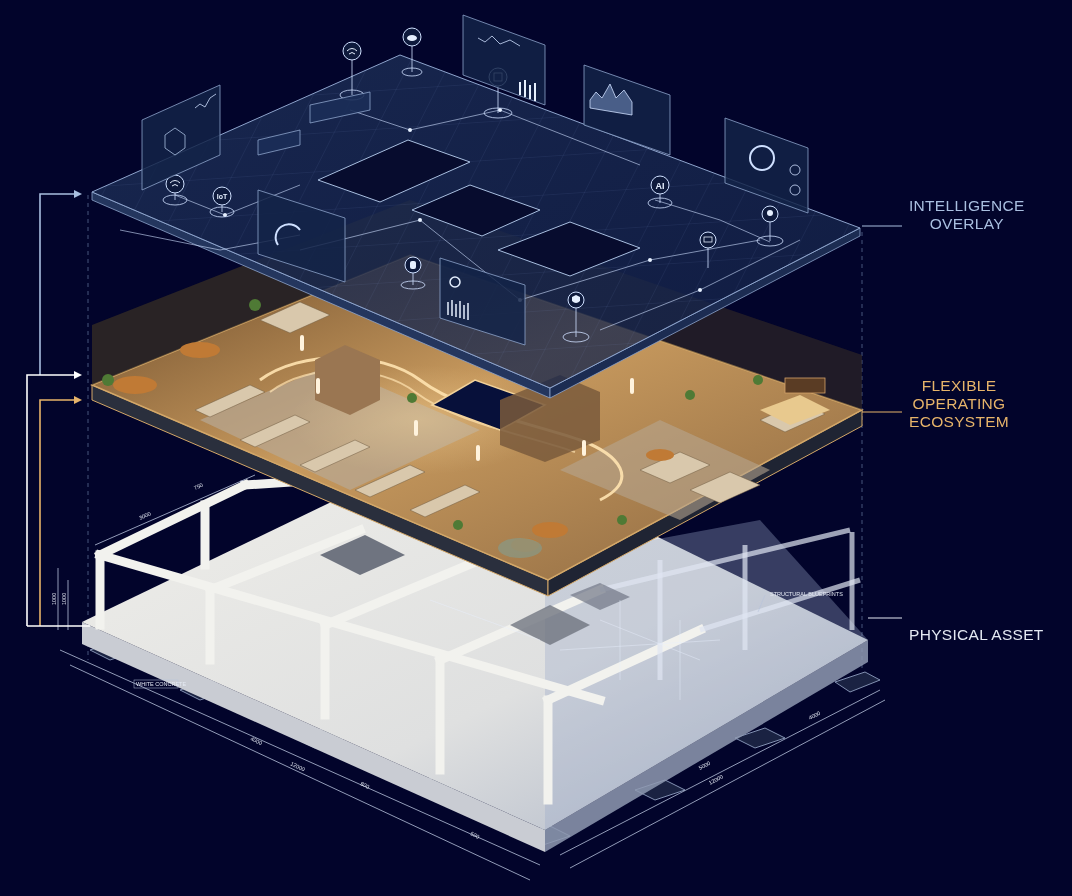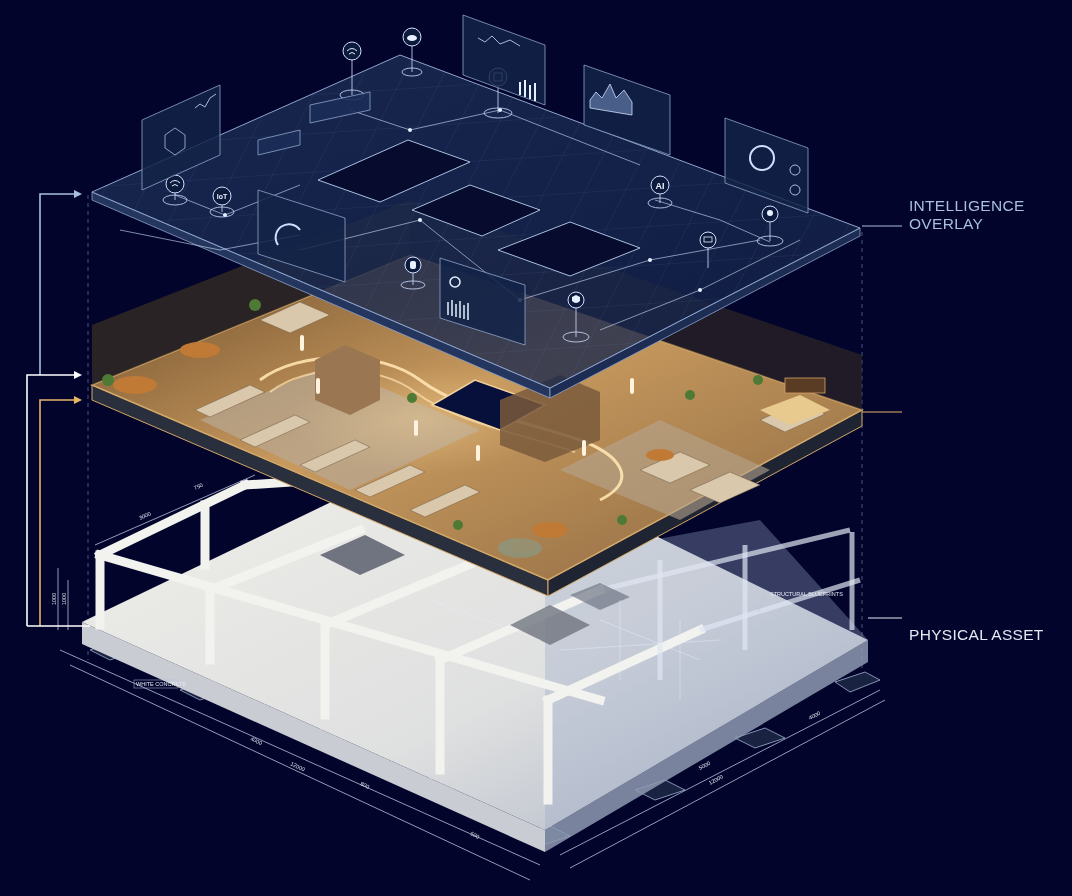--- a/index.html
+++ b/index.html
@@ -9,20 +9,21 @@
     font-family:"Liberation Sans", sans-serif;
     position:relative;
   }
   #stage { position:absolute; left:0; top:0; width:1072px; height:896px; }
   svg { position:absolute; left:0; top:0; }
   .label {
     position:absolute; left:909px;
     font-family:"Liberation Sans", sans-serif;
     font-size:15.5px; line-height:18px; letter-spacing:0.3px;
     text-transform:uppercase;
+    text-align:center;
   }
   .label span { display:block; }
   #label-intel { top:197px; color:#a9bfe0; }
   #label-flex  { top:377px; color:#e7b46a; }
   #label-phys  { top:626px; color:#e4e9f3; }
 </style>
 </head>
 <body>
 
 <div id="stage">
@@ -362,17 +363,22 @@
     <line x1="862" y1="226" x2="902" y2="226" stroke="#a9bfe0"></line>
     <line x1="862" y1="412" x2="902" y2="412" stroke="#e7b46a"></line>
     <line x1="868" y1="618" x2="902" y2="618" stroke="#e4e9f3"></line>
   </g>
 </svg>
 
 <div class="label" id="label-intel">
   <span>INTELLIGENCE</span>
   <span>OVERLAY</span>
 </div>
+<div class="label" id="label-flex">
+  <span>FLEXIBLE</span>
+  <span>OPERATING</span>
+  <span>ECOSYSTEM</span>
+</div>
 <div class="label" id="label-phys">
   <span>PHYSICAL ASSET</span>
 </div>
 
 </div>
 
 </body></html>

